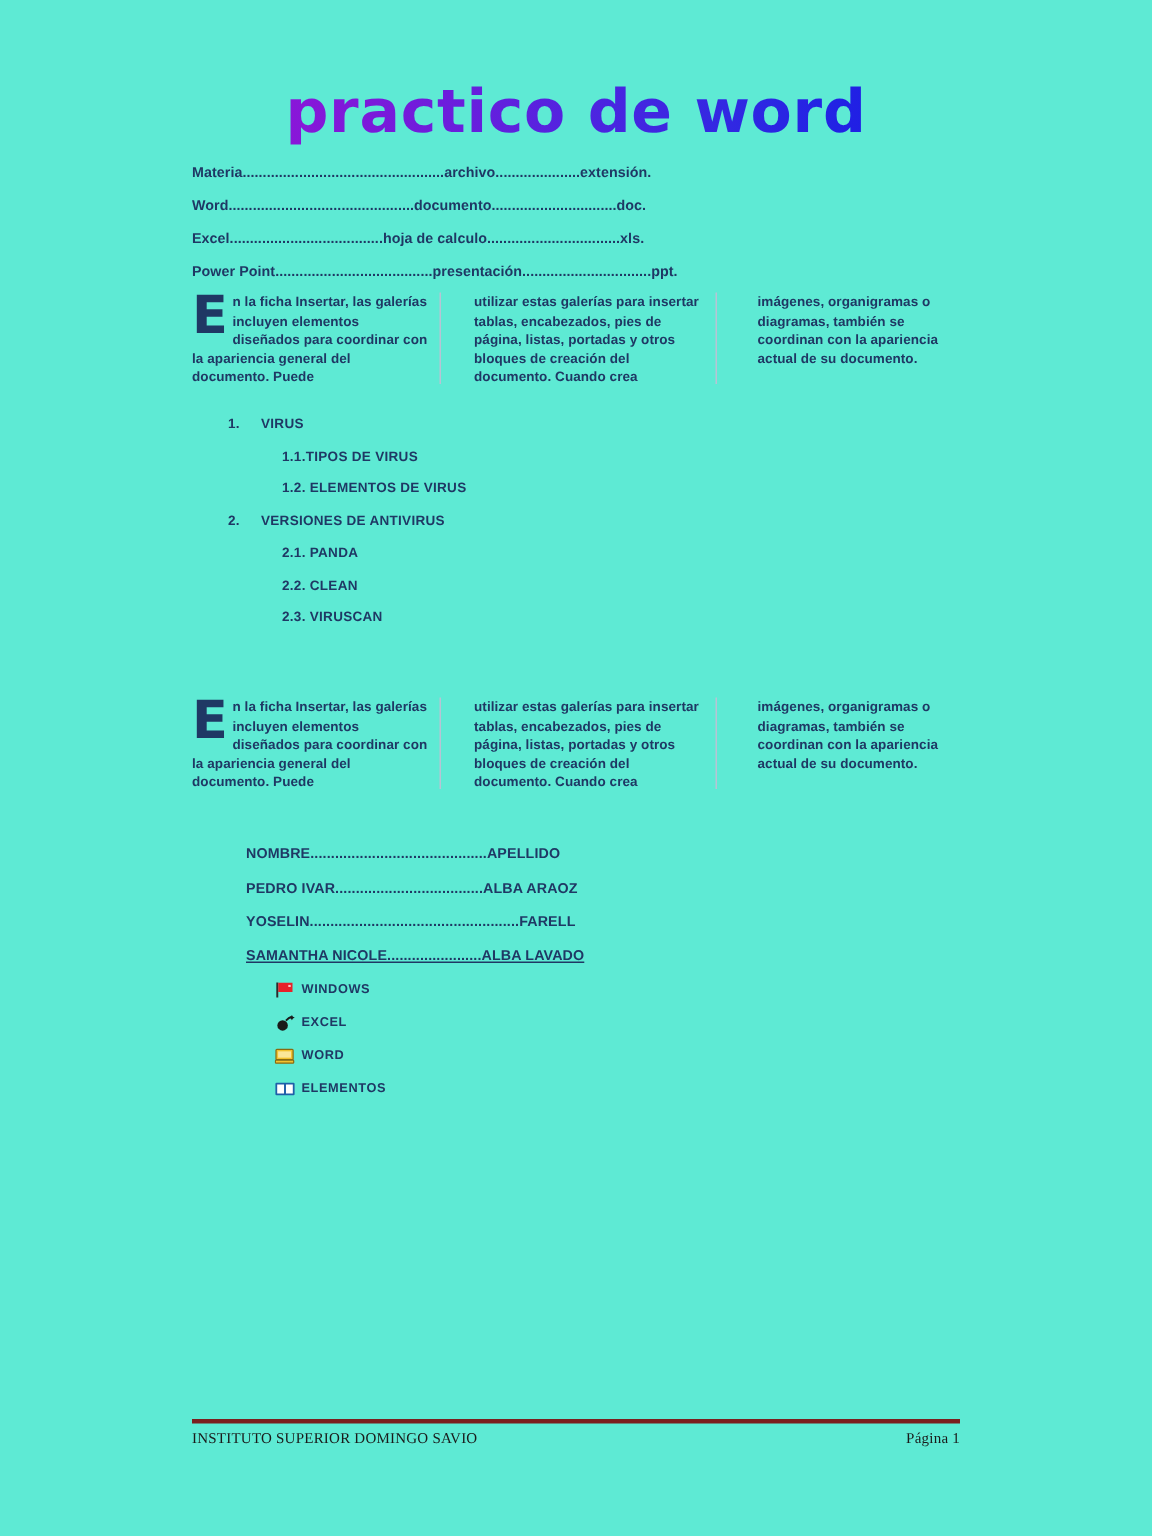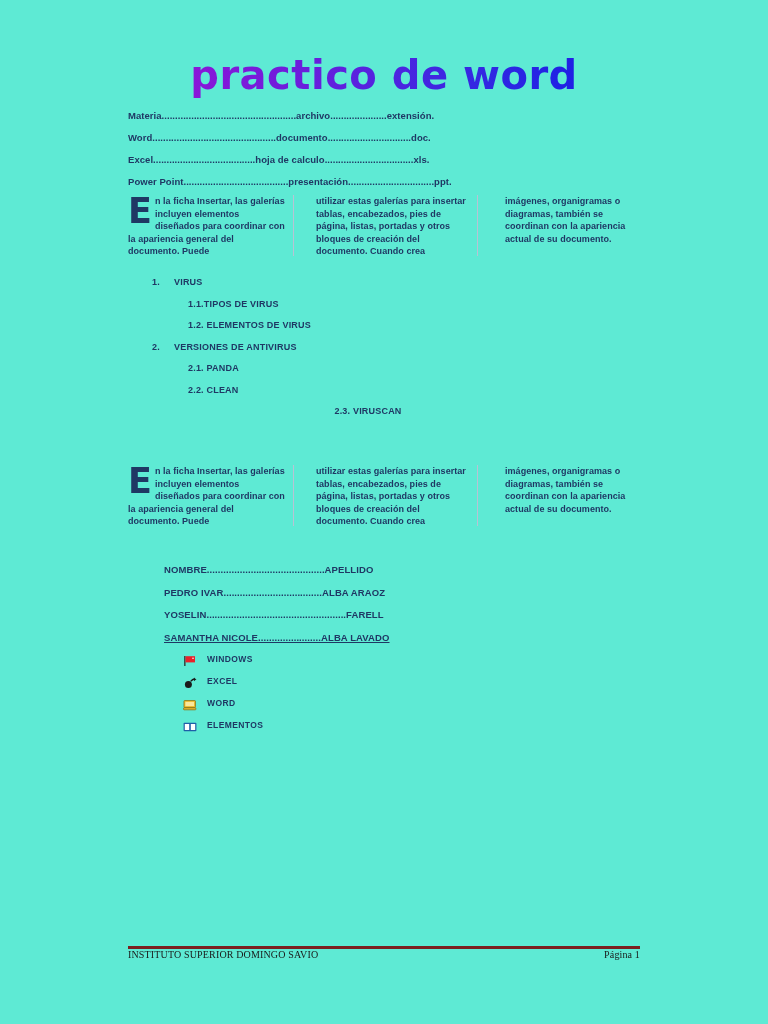--- a/index.html
+++ b/index.html
@@ -151,41 +151,41 @@
     width: 14px;
     height: 12px;
     position: relative;
     flex: 0 0 14px;
   }
   .icon-label {
     color: #1f3864;
     font-weight: bold;
     font-size: 8.5px;
     letter-spacing: 0.4px;
-    margin-left: 10px;
+    margin-left: 4px;
     white-space: nowrap;
   }
 
   
   .footer {
     position: absolute;
     left: 128px;
     top: 946px;
     width: 512px;
   }
   .footer-rule {
     height: 3px;
     background: #7b1f1f;
     width: 100%;
   }
   .footer-row {
     display: flex;
     justify-content: space-between;
     align-items: baseline;
-    margin-top: 0;
+    margin-top: 5px;
     font-family: "Liberation Serif", serif;
     font-size: 10px;
     color: #1a1a1a;
     letter-spacing: 0.15px;
   }
 </style>
 </head>
 <body>
 
 <div class="page">
@@ -213,21 +213,21 @@
     </div>
   </div>
 
   <div class="outline" id="outline-list" style="top:277px;">
       <div class="ol-item lvl1" style="margin-bottom: 10.5px;"><span class="num">1.</span><span>VIRUS</span></div>
       <div class="ol-item lvl2" style="margin-bottom: 10.5px;"><span>1.1.TIPOS DE VIRUS</span></div>
       <div class="ol-item lvl2" style="margin-bottom: 10.5px;"><span>1.2. ELEMENTOS DE VIRUS</span></div>
       <div class="ol-item lvl1" style="margin-bottom: 10.5px;"><span class="num">2.</span><span>VERSIONES DE ANTIVIRUS</span></div>
       <div class="ol-item lvl2" style="margin-bottom: 10.5px;"><span>2.1. PANDA</span></div>
       <div class="ol-item lvl2" style="margin-bottom: 10.5px;"><span>2.2. CLEAN</span></div>
-      <div class="ol-item lvl2" style="margin-bottom: 10.5px; text-align: center;"><span>2.3. VIRUSCAN</span></div>
+      <div class="ol-item lvl2" style="margin-bottom: 10.5px;"><span>2.3. VIRUSCAN</span></div>
     </div>
 
   <div class="cols" id="cols-2" style="top:465px;">
     <div class="col col-1">
       <p><span class="dropcap">E</span><span>n la ficha Insertar, las galerías incluyen elementos diseñados para coordinar con la apariencia general del documento. Puede</span></p>
     </div>
     <div class="col col-2">
       <p>utilizar estas galerías para insertar tablas, encabezados, pies de página, listas, portadas y otros bloques de creación del documento. Cuando crea</p>
     </div>
     <div class="col col-3">

